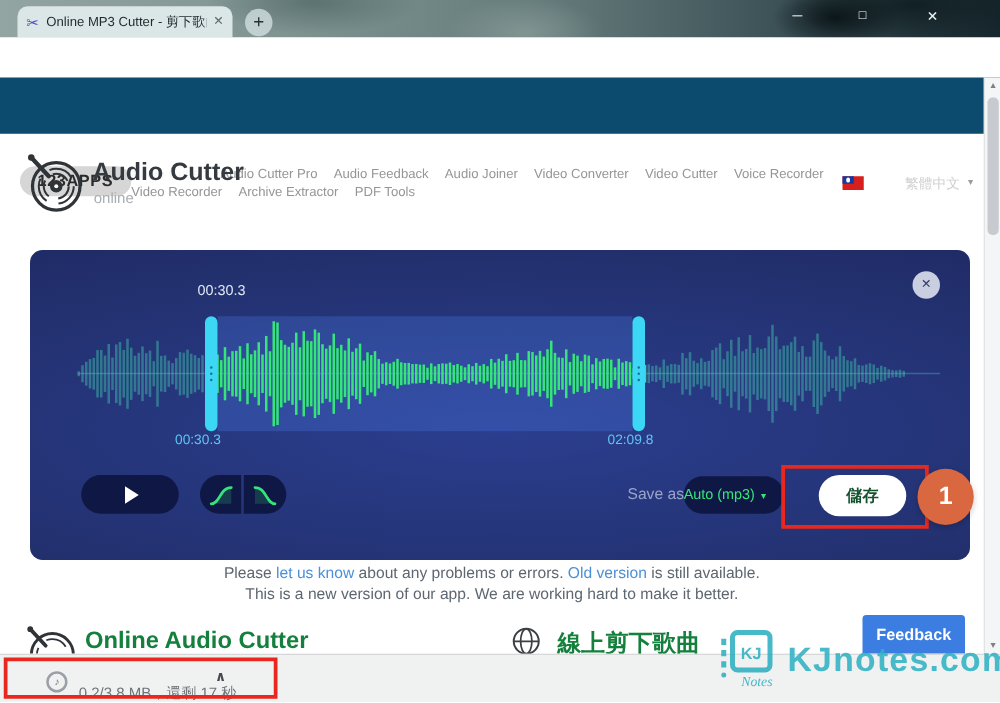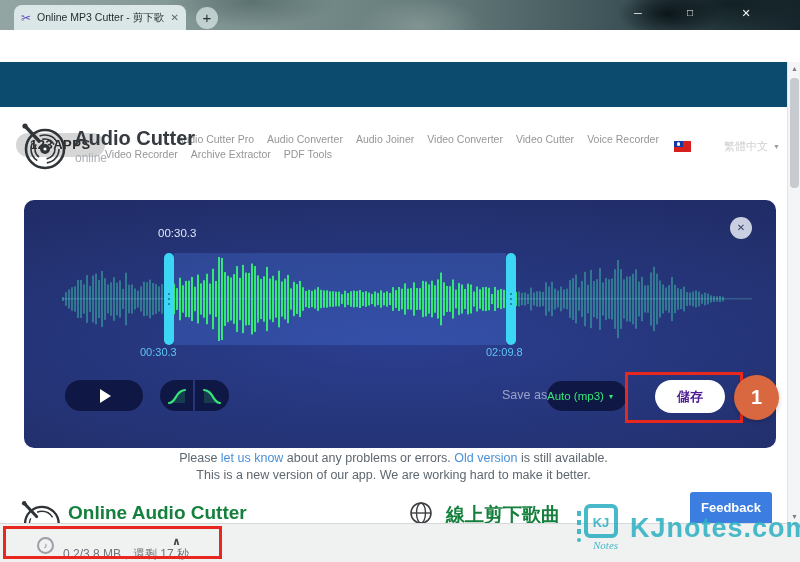--- a/index.html
+++ b/index.html
@@ -83,21 +83,21 @@
   .fadebtn { position:absolute; top:180px; width:33px; height:31px; background:#0f1844;
     display:flex; align-items:center; justify-content:center; }
   #fade-in { left:136px; border-radius:16px 0 0 16px; }
   #fade-out { left:171px; width:34px; border-radius:0 16px 16px 0; }
   #saveas { position:absolute; left:478px; top:188px; font-size:12.5px; color:#99a3c9; }
   #format { position:absolute; left:523px; top:181px; width:80px; height:30px; border-radius:15px; background:#0f1844;
     display:flex; align-items:center; justify-content:flex-start; gap:5px; }
   #format-val { font-size:11.5px; color:#35e57c; }
   #format-caret { font-size:8px; color:#35e57c; }
   #save-btn { position:absolute; left:631px; top:180px; width:70px; height:33px; border-radius:17px; background:#fff;
-    color:#4c1d95; font-size:13px; font-weight:bold; display:flex; align-items:center; justify-content:center; }
+    color:#14532d; font-size:13px; font-weight:bold; display:flex; align-items:center; justify-content:center; }
 
   .red-box { position:absolute; border:3px solid #e8281e; z-index:35; pointer-events:none; }
   #red-save { left:625px; top:372px; width:118px; height:51px; }
   #badge { position:absolute; left:734px; top:375px; width:45px; height:45px; border-radius:50%; background:#d9673f;
     color:#fff; font-size:20px; font-weight:bold; display:flex; align-items:center; justify-content:center; z-index:36;
     box-shadow:0 2px 5px rgba(0,0,0,.2); }
 
   
   #notice { position:absolute; left:0; top:450px; width:787px; text-align:center; font-size:12.5px;
     color:#5e6770; line-height:17px; }
@@ -160,21 +160,21 @@
       </div>
     <span id="ico-menu">⋮</span>
   </div>
 
   <div id="sitenav">
     <div id="sitelogo">123APPS</div>
     <div id="navrows">
       <div class="nav-row" id="nav-row1">
           <span class="nav-link active">Audio Cutter</span>
           <span class="nav-link">Audio Cutter Pro</span>
-          <span class="nav-link">Audio Converter</span>
+          <span class="nav-link">Audio Feedback</span>
           <span class="nav-link">Audio Joiner</span>
           <span class="nav-link">Video Converter</span>
           <span class="nav-link">Video Cutter</span>
           <span class="nav-link">Voice Recorder</span>
         </div>
       <div class="nav-row" id="nav-row2">
           <span class="nav-link">Video Recorder</span>
           <span class="nav-link">Archive Extractor</span>
           <span class="nav-link">PDF Tools</span>
         </div>

